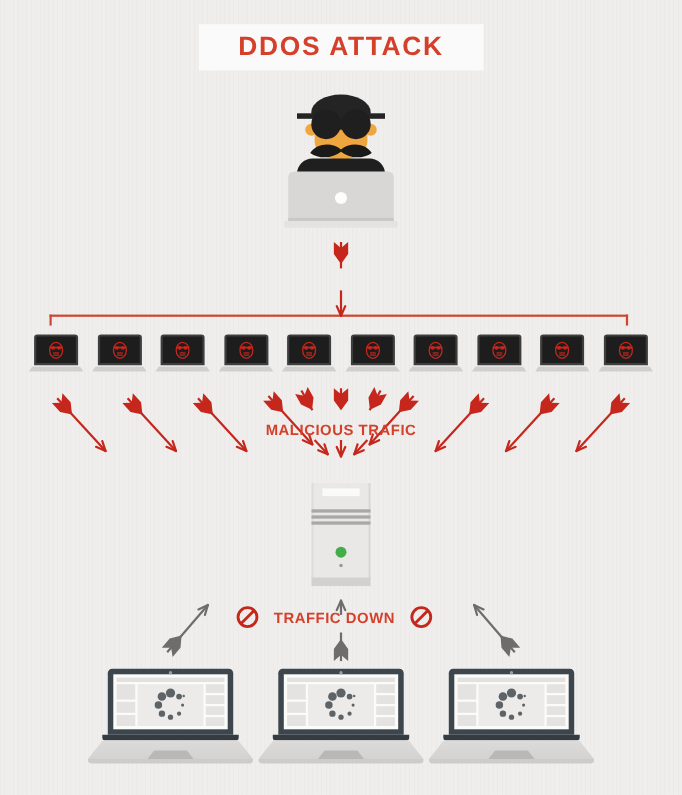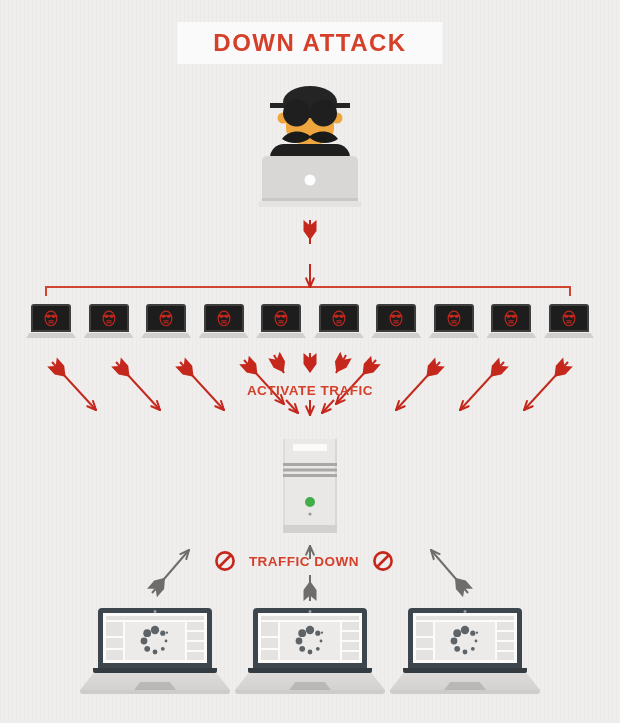--- a/index.html
+++ b/index.html
@@ -87,21 +87,21 @@
   .v-pad{position:absolute;bottom:0;left:54px;width:42px;height:8px;background:#b9b8b7;
     clip-path:polygon(15% 0,85% 0,100% 100%,0 100%)}
   .v-lip{width:150px;height:4px;background:#cdcccb;border-radius:0 0 3px 3px}
 </style>
 </head>
 <body>
 
 <div class="stage">
 
   <div class="title-box">
-    <h1>DOWN ATTACK</h1>
+    <h1>DDOS ATTACK</h1>
   </div>
 
   <svg class="hacker" width="144" height="128" viewBox="0 0 144 128">
     <g>
       <rect x="48" y="8" width="48" height="52" rx="16" fill="#f0a63e"></rect>
       <ellipse cx="72" cy="18" rx="27" ry="16" fill="#242424"></ellipse>
       <circle cx="45" cy="34" r="5.5" fill="#f0a63e"></circle>
       <circle cx="99" cy="34" r="5.5" fill="#f0a63e"></circle>
       <rect x="32" y="19" width="80" height="5" fill="#242424"></rect>
       <circle cx="58.5" cy="29" r="13.5" fill="#1f1f1f"></circle>
@@ -343,21 +343,21 @@
         <polygon points="-6.5,0 0,5.5 6.5,0 6.5,11 0,20 -6.5,11" transform="translate(440,362) rotate(42.51044707800085)" fill="#c5271d"></polygon>
       </g>
       <g>
         <line x1="376" y1="360" x2="336" y2="404" stroke="#c5271d" stroke-width="2"></line>
         <line x1="336" y1="404" x2="344.7013196880128" y2="400.1872535244261" stroke="#c5271d" stroke-width="2" stroke-linecap="round"></line>
         <line x1="336" y1="404" x2="338.9686719962804" y2="394.9757556228513" stroke="#c5271d" stroke-width="2" stroke-linecap="round"></line>
         <polygon points="-6.5,0 0,5.5 6.5,0 6.5,11 0,20 -6.5,11" transform="translate(376,360) rotate(42.27368900609373)" fill="#c5271d"></polygon>
       </g>
     </svg>
 
-  <div class="step-label lbl-malicious">ACTIVATE TRAFIC</div>
+  <div class="step-label lbl-malicious">MALICIOUS TRAFIC</div>
 
   <svg class="server" width="54" height="94" viewBox="0 0 54 94">
     <rect x="0" y="0" width="54" height="88" fill="#e9e8e7"></rect>
     <rect x="0" y="0" width="2" height="88" fill="#dddcdb"></rect>
     <rect x="52" y="0" width="2" height="88" fill="#d8d7d6"></rect>
     <rect x="10" y="5" width="34" height="7" fill="#fafaf9"></rect>
     <g>
       <rect x="0" y="24" width="54" height="3" fill="#a9a8a7"></rect>
       <rect x="0" y="29.5" width="54" height="3" fill="#a9a8a7"></rect>
       <rect x="0" y="35" width="54" height="3" fill="#a9a8a7"></rect>

